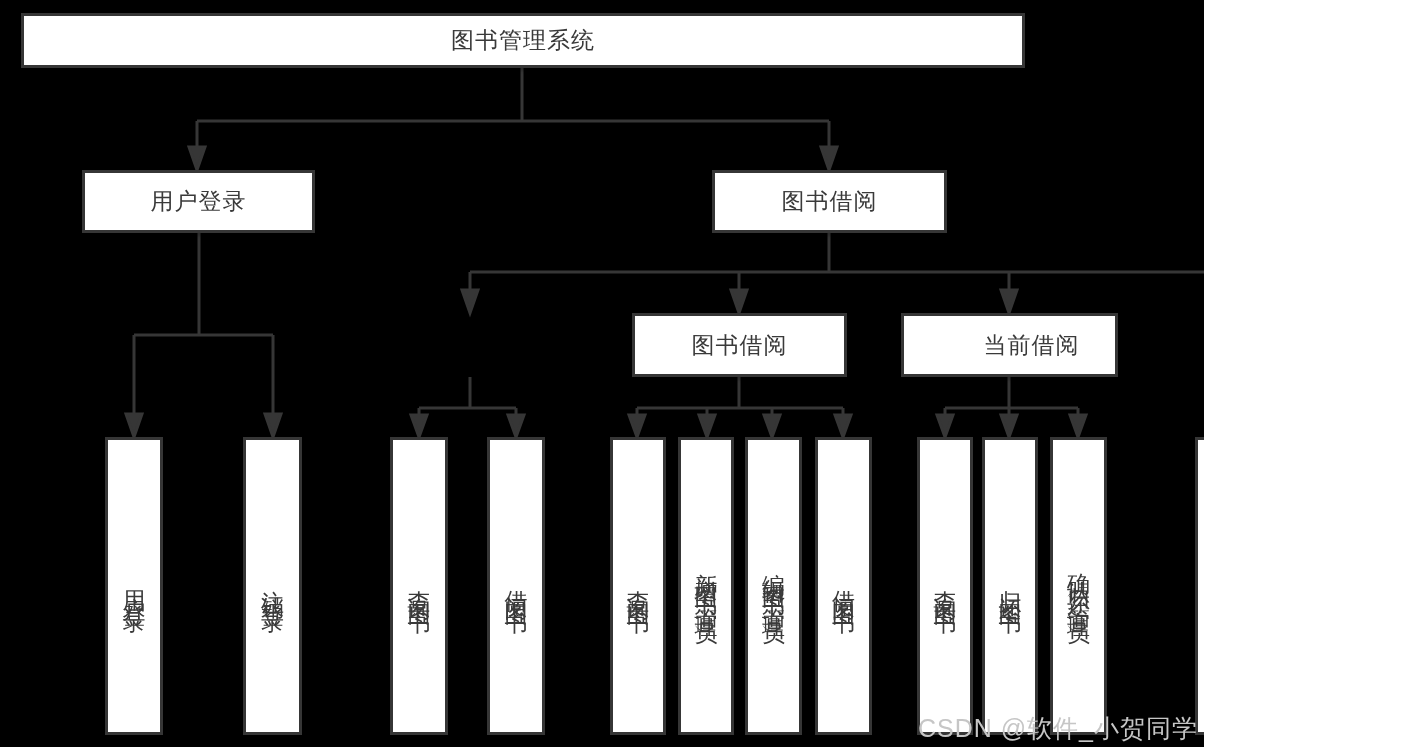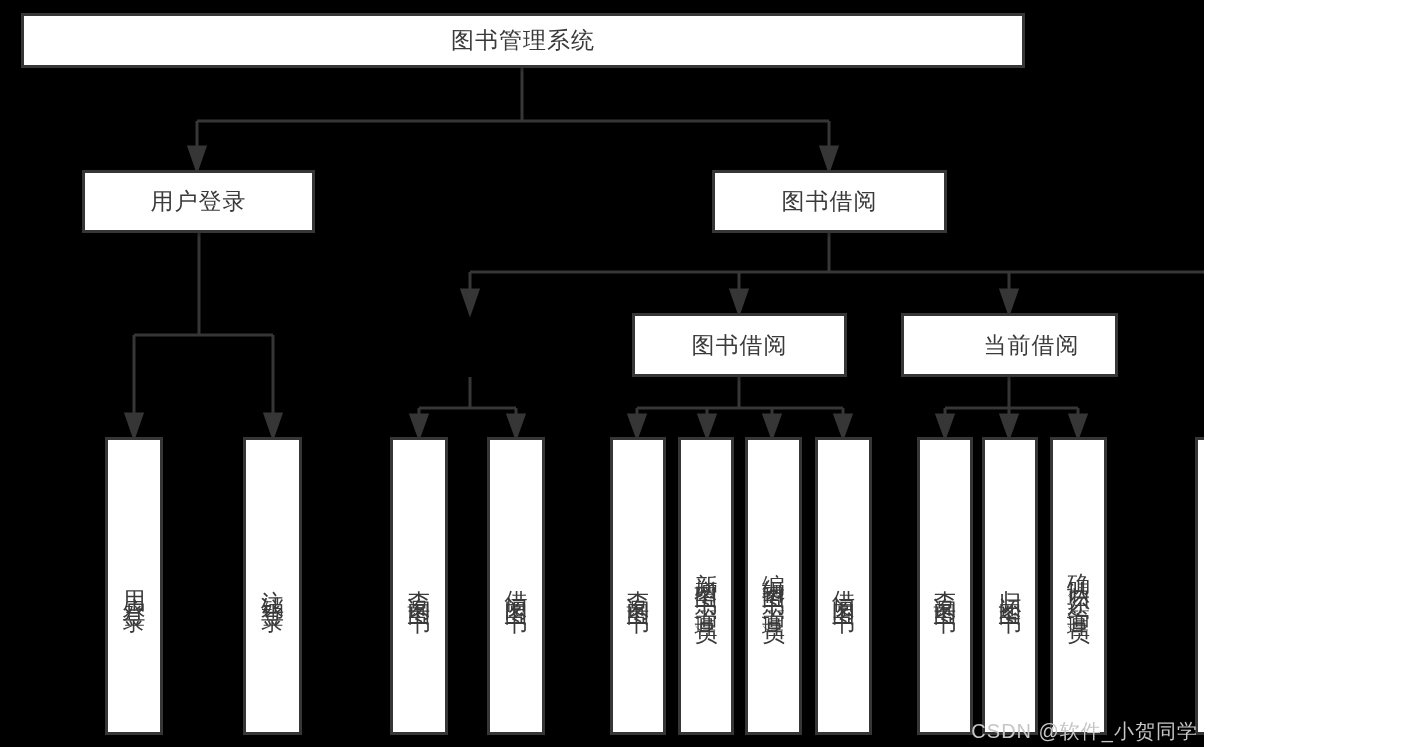--- a/index.html
+++ b/index.html
@@ -36,21 +36,21 @@
     writing-mode: vertical-rl;
     font-size: 23px;
     letter-spacing: 7px;
     line-height: 1;
     padding: 10px 0;
   }
   .watermark {
     position: absolute;
     right: 6px;
     bottom: 2px;
-    font-size: 20px;
+    font-size: 25px;
     color: #c6c6c6;
     letter-spacing: 1px;
     white-space: nowrap;
     margin-left: 16px;
   }
 </style>
 </head>
 <body>
 
 <div class="canvas">

